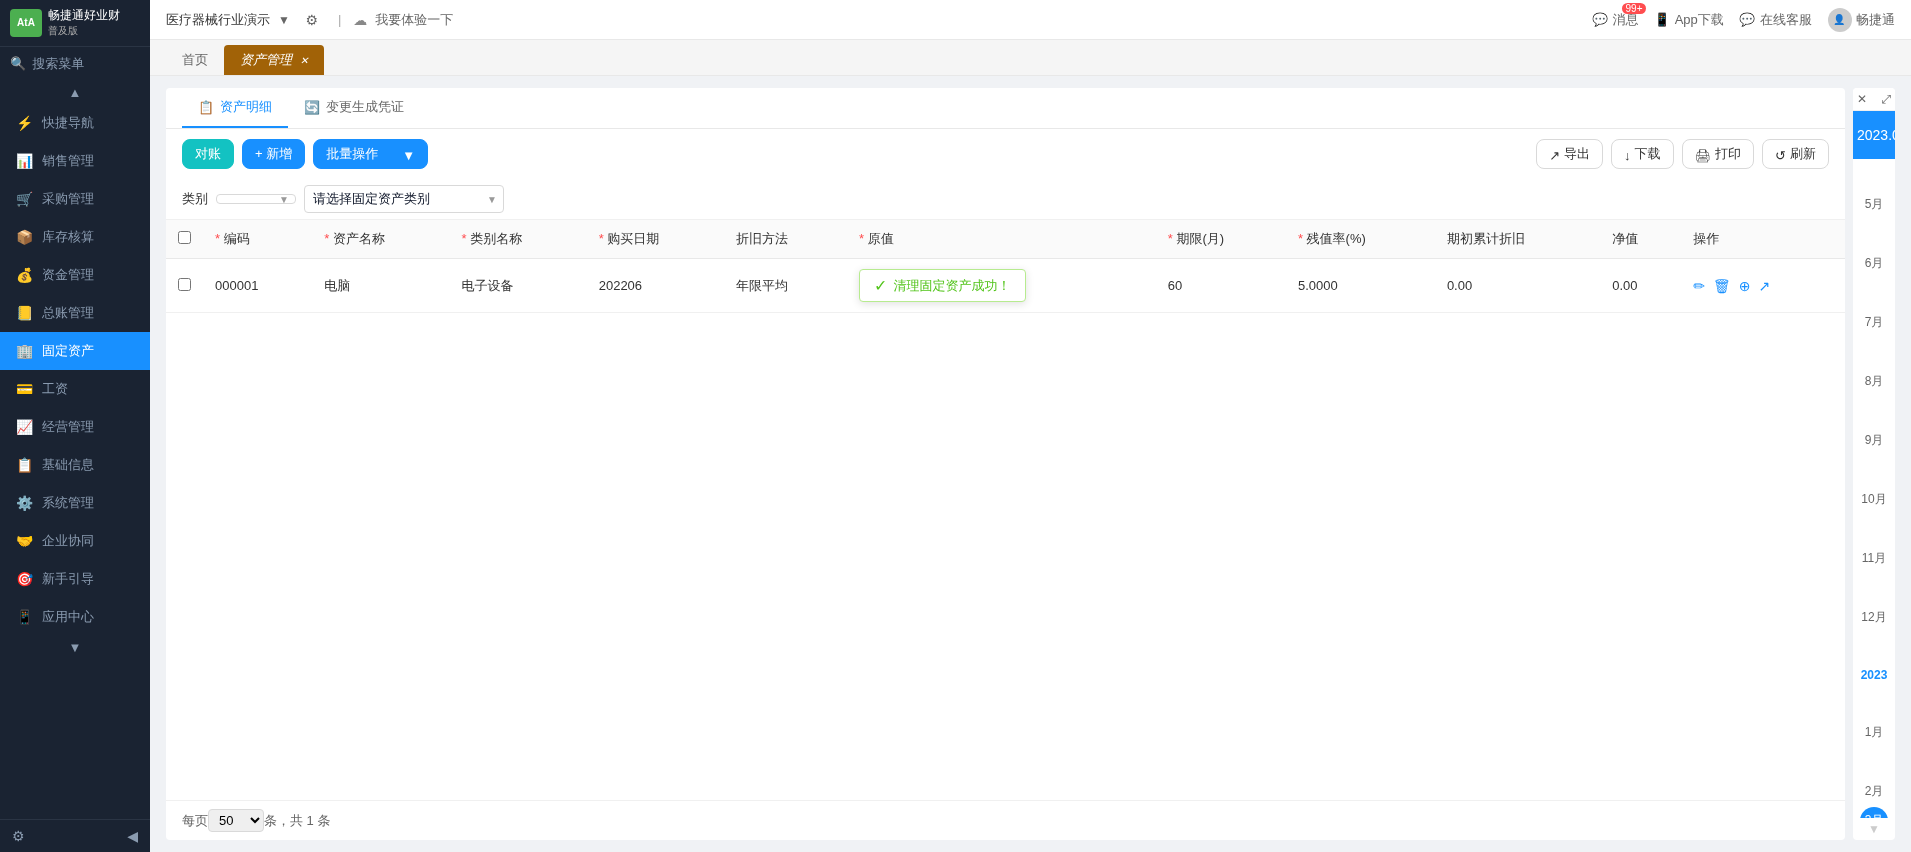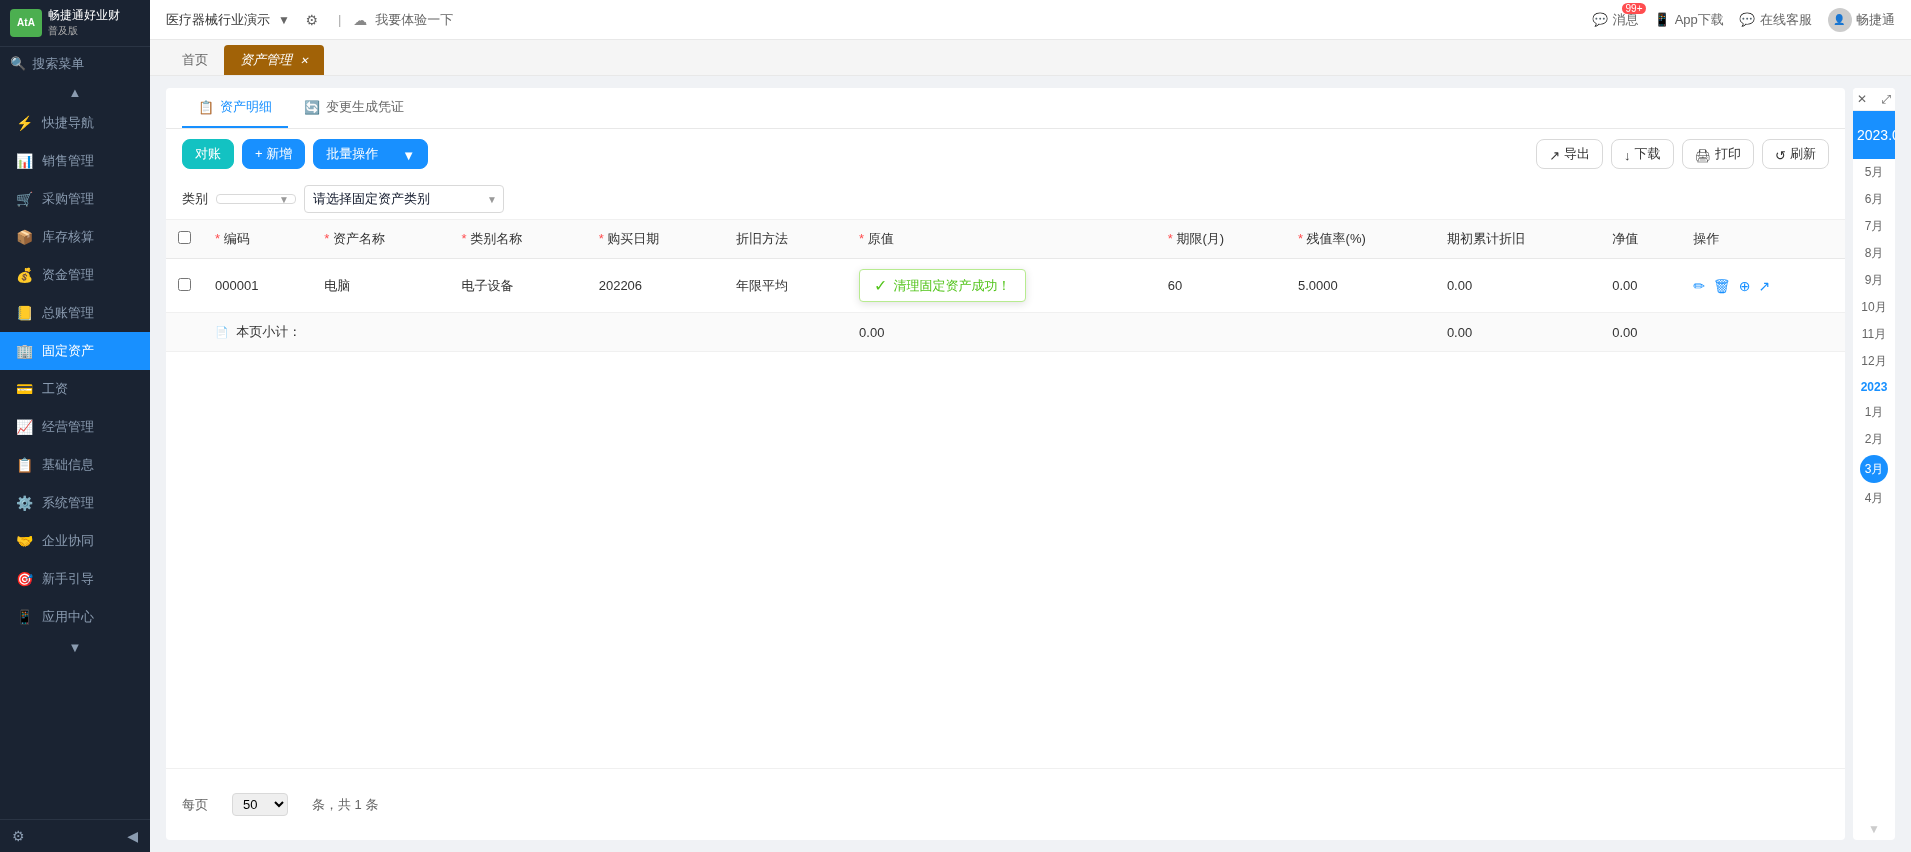--- a/index.html
+++ b/index.html
@@ -401,24 +401,24 @@
     }
 
     
     .summary-row td {
       color: #333;
       background: #fafafa;
     }
 
     
     .pagination {
-      padding: 24px 16px;
-      display: flex;
-      align-items: center;
-      gap: 24px;
+      padding: 8px 16px;
+      display: flex;
+      align-items: center;
+      gap: 0;
       flex-shrink: 0;
       border-top: 1px solid #f0f0f0;
     }
     .page-label { color: #666; font-size: 13px; }
     .page-select {
       border: 1px solid #d9d9d9;
       border-radius: 4px;
       padding: 2px 6px;
       font-size: 13px;
     }
@@ -448,20 +448,21 @@
       display: flex;
       flex-direction: column;
     }
     .cal-years::-webkit-scrollbar { width: 0; }
     .cal-month {
       text-align: center;
       padding: 5px 2px;
       font-size: 12px;
       color: #666;
       cursor: pointer;
+      margin-top: 32px;
     }
     .cal-month.active {
       background: #1890ff;
       color: #fff;
       border-radius: 50%;
       margin: 2px auto;
       width: 28px;
       height: 28px;
       display: flex;
       align-items: center;
@@ -717,33 +718,20 @@
               <td>
                 <div class="action-icons">
                   <span class="action-icon">✏</span>
                   <span class="action-icon">🗑</span>
                   <span class="action-icon">⊕</span>
                   <span class="action-icon">↗</span>
                 </div>
               </td>
             </tr>
 
-            <tr class="summary-row">
-              <td></td>
-              <td colspan="5">
-                <span style="color:#1890ff;font-size:11px;margin-right:4px;">📄</span>
-                <span>本页小计：</span>
-              </td>
-              <td>0.00</td>
-              <td></td>
-              <td></td>
-              <td>0.00</td>
-              <td>0.00</td>
-              <td></td>
-            </tr>
           </tbody>
         </table>
       </div>
 
       <div class="pagination">
         <span class="page-label">每页</span>
         <select class="page-select">
           <option>50</option>
           <option>100</option>
           <option>200</option>

